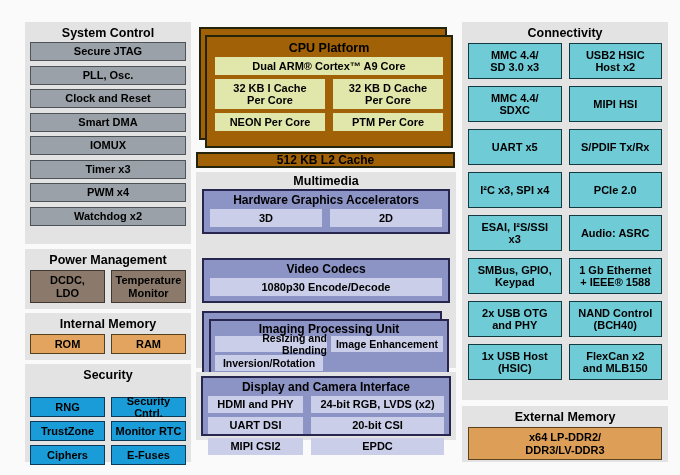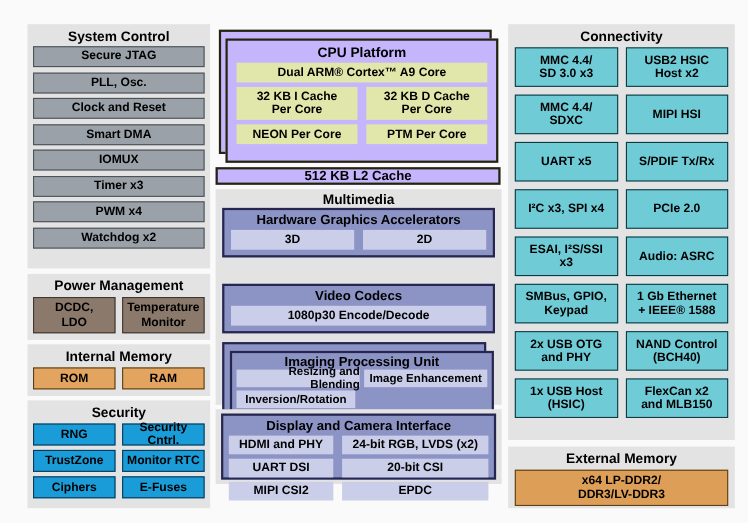--- a/index.html
+++ b/index.html
@@ -20,21 +20,21 @@
   
   .sc-item{background:#9aa1a8;border-color:#4e5357;height:19px;margin-bottom:4.5px;}
   .pm-item{background:#8b7a6b;border-color:#3e3831;height:33px;}
   .im-item{background:#e3a45f;border-color:#55401d;height:20px;}
   .sec-item{background:#1a9cd8;border-color:#0c3a57;height:20px;}
   .two-col{display:flex;gap:6px;margin-top:1px;}
   .two-col .blk{flex:1;}
   .sec-row{display:flex;gap:6px;margin-bottom:4px;}
   .sec-row .blk{flex:1;}
   
-  .green-card{background:#c4b5fd;border:2px solid #23240b;box-sizing:border-box;}
+  .green-card{background:#a16207;border:2px solid #23240b;box-sizing:border-box;}
   .green-inner{background:#e1e6aa;border:none;}
   
   .purple-card{background:#8c93c5;border:2px solid #26264f;box-sizing:border-box;padding:2px 5px;}
   .purple-inner{background:#cacee9;border:none;text-align:right;}
   .p-hdr{font-size:12px;text-align:center;line-height:15px;}
   
   .conn-item{background:#6fcbd6;border-color:#143a41;min-height:36px;font-size:11px;}
   .ext-item{background:#dd9e57;border-color:#5b421c;height:33px;}
 </style>
 </head>
@@ -65,21 +65,21 @@
 <div class="panel" style="left:25px;top:313px;width:166px;height:47px;">
   <div class="hdr">Internal Memory</div>
   <div class="two-col">
     <div class="blk im-item">ROM</div>
     <div class="blk im-item">RAM</div>
   </div>
 </div>
 
 <div class="panel" style="left:25px;top:364px;width:166px;height:98px;">
   <div class="hdr">Security</div>
-  <div class="sec-row" style="margin-top:1px;">
+  <div class="sec-row" style="margin-top:13px;">
     <div class="blk sec-item">RNG</div>
     <div class="blk sec-item">Security Cntrl.</div>
   </div>
   <div class="sec-row">
     <div class="blk sec-item">TrustZone</div>
     <div class="blk sec-item">Monitor RTC</div>
   </div>
   <div class="sec-row">
     <div class="blk sec-item">Ciphers</div>
     <div class="blk sec-item">E-Fuses</div>

